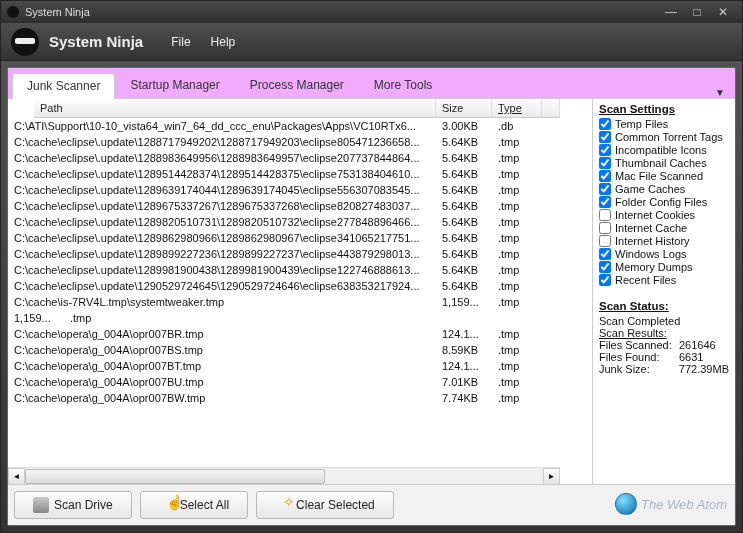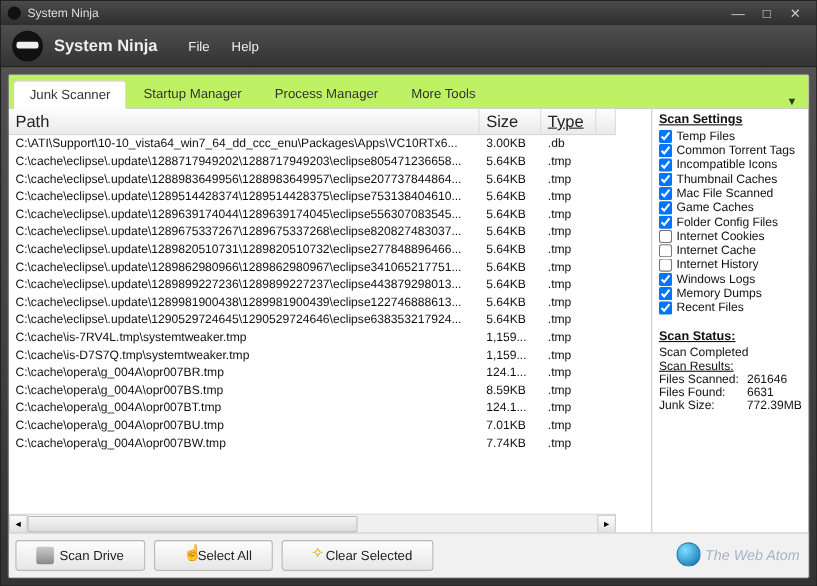--- a/index.html
+++ b/index.html
@@ -7,27 +7,27 @@
 .window { width: 743px; height: 533px; background: linear-gradient(#555, #333); border: 1px solid #222; display: flex; flex-direction: column; }
 .titlebar { height: 22px; background: linear-gradient(#4a4a4a, #2e2e2e); display: flex; align-items: center; padding: 0 6px; color: #ddd; font-size: 11px; }
 .titlebar .spacer { flex: 1; }
 .titlebar .ctl { width: 26px; text-align: center; font-size: 12px; cursor: pointer; color: #ccc; }
 .header { height: 38px; background: linear-gradient(#4f4f4f, #333); display: flex; align-items: center; padding: 0 10px; color: #eee; border-bottom: 1px solid #222; }
 .ninja-ico { width: 28px; height: 28px; background: #111; border-radius: 50%; margin-right: 10px; position: relative; }
 .ninja-ico::after { content: ""; position: absolute; top: 10px; left: 4px; width: 20px; height: 6px; background: #eee; border-radius: 2px; }
 .header h1 { font-size: 15px; font-weight: 600; margin-right: 28px; }
 .menu-item { font-size: 12px; margin-right: 20px; cursor: pointer; }
 .inner { margin: 6px; background: #fff; border: 1px solid #666; flex: 1; display: flex; flex-direction: column; border-radius: 2px; overflow: hidden; }
-.tabs { background: #bef264; border-bottom: 1px solid #ccc; display: flex; align-items: flex-end; padding: 4px 4px 0 4px; font-size: 12px; color: #333; }
+.tabs { background: #f0abfc; border-bottom: 1px solid #ccc; display: flex; align-items: flex-end; padding: 4px 4px 0 4px; font-size: 12px; color: #333; }
 .tab { padding: 5px 14px; cursor: pointer; border: 1px solid transparent; border-radius: 3px 3px 0 0; }
 .tab.active { background: #fff; border: 1px solid #ccc; border-bottom: 1px solid #fff; position: relative; top: 1px; font-weight: 400; }
 .more-arrow { margin-left: auto; margin-right: 6px; font-size: 10px; cursor: pointer; }
 .content { flex: 1; display: flex; min-height: 0; }
 .table-area { flex: 1; display: flex; flex-direction: column; min-width: 0; }
-.thead { display: flex; background: linear-gradient(#fdfdfd, #eaeaea); border-bottom: 1px solid #ccc; font-size: 15px; color: #222; }
+.thead { display: flex; background: linear-gradient(#fdfdfd, #eaeaea); border-bottom: 1px solid #ccc; font-size: 11px; color: #222; margin-left: 26px; }
 .th { padding: 3px 6px; border-right: 1px solid #ddd; }
 .th.path { flex: 1; }
 .th.size { width: 56px; }
 .th.type { width: 50px; text-decoration: underline; }
 .th.last { width: 18px; }
 .tbody { flex: 1; overflow: hidden; font-size: 11px; color: #111; background: #fff; }
 .trow { display: flex; padding: 1px 0; }
 .td { padding: 1px 6px; white-space: nowrap; overflow: hidden; text-overflow: ellipsis; }
 .td.path { flex: 1; }
 .td.size { width: 56px; }
@@ -159,21 +159,20 @@
               <div class="td type">.tmp</div>
               <div class="td last"></div>
             </div>
             <div class="trow">
               <div class="td path">C:\cache\is-7RV4L.tmp\systemtweaker.tmp</div>
               <div class="td size">1,159...</div>
               <div class="td type">.tmp</div>
               <div class="td last"></div>
             </div>
             <div class="trow">
-              <div class="td path">C:\cache\is-D7S7Q.tmp\systemtweaker.tmp</div>
               <div class="td size">1,159...</div>
               <div class="td type">.tmp</div>
               <div class="td last"></div>
             </div>
             <div class="trow">
               <div class="td path">C:\cache\opera\g_004A\opr007BR.tmp</div>
               <div class="td size">124.1...</div>
               <div class="td type">.tmp</div>
               <div class="td last"></div>
             </div>

